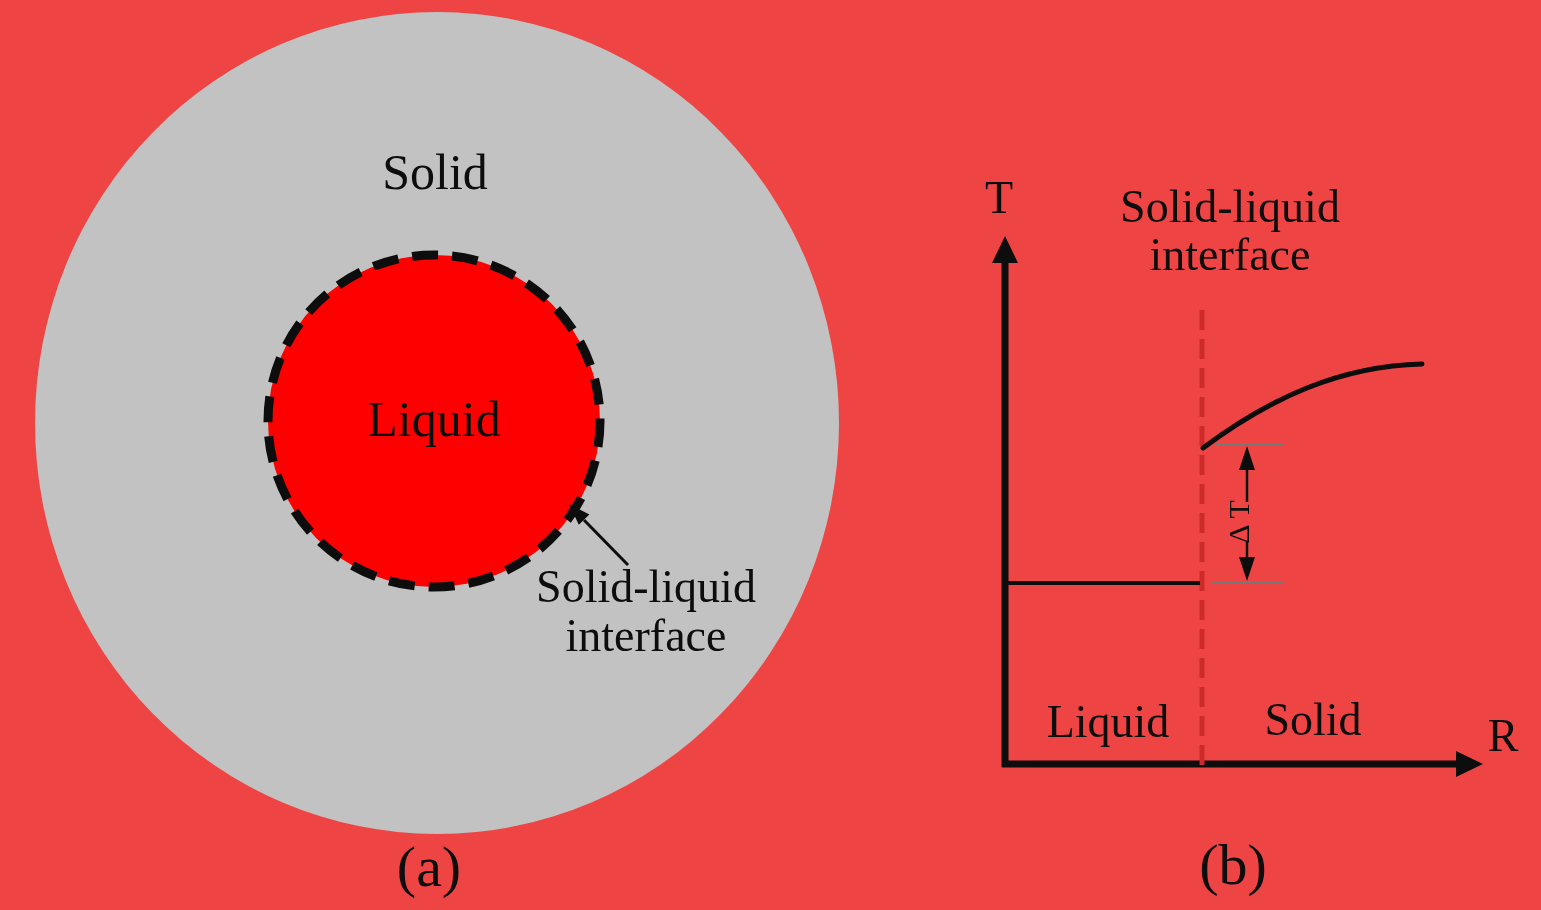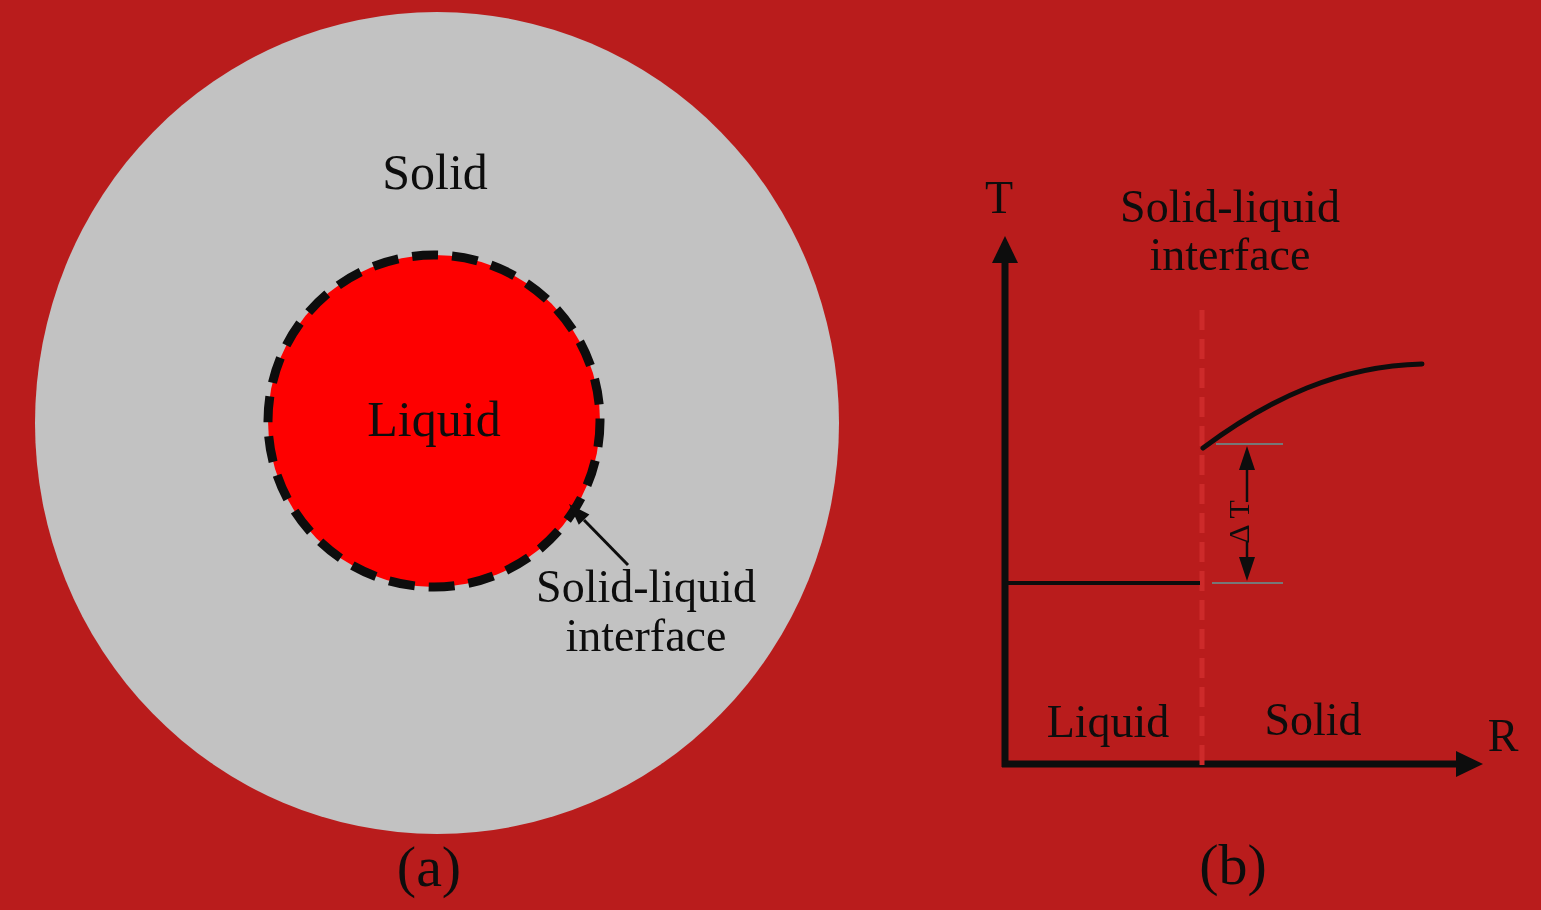--- a/index.html
+++ b/index.html
@@ -4,21 +4,21 @@
 <style>
   html, body {
     margin: 0;
     padding: 0;
     background: #ffffff;
   }
   .page {
     position: relative;
     width: 1541px;
     height: 910px;
-    background: #b91c1c;
+    background: #ef4444;
     overflow: hidden;
   }
   svg {
     display: block;
   }
   text {
     font-family: "Liberation Serif", "DejaVu Serif", serif;
     fill: #0d0d0d;
   }
   .label-lg   { font-size: 50px; }

